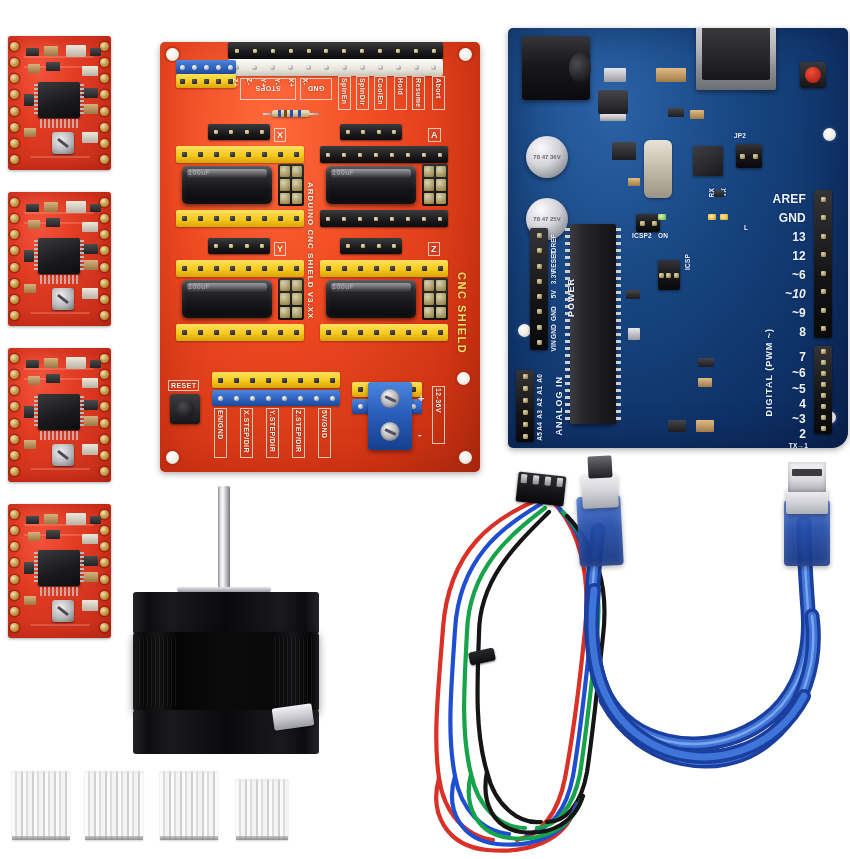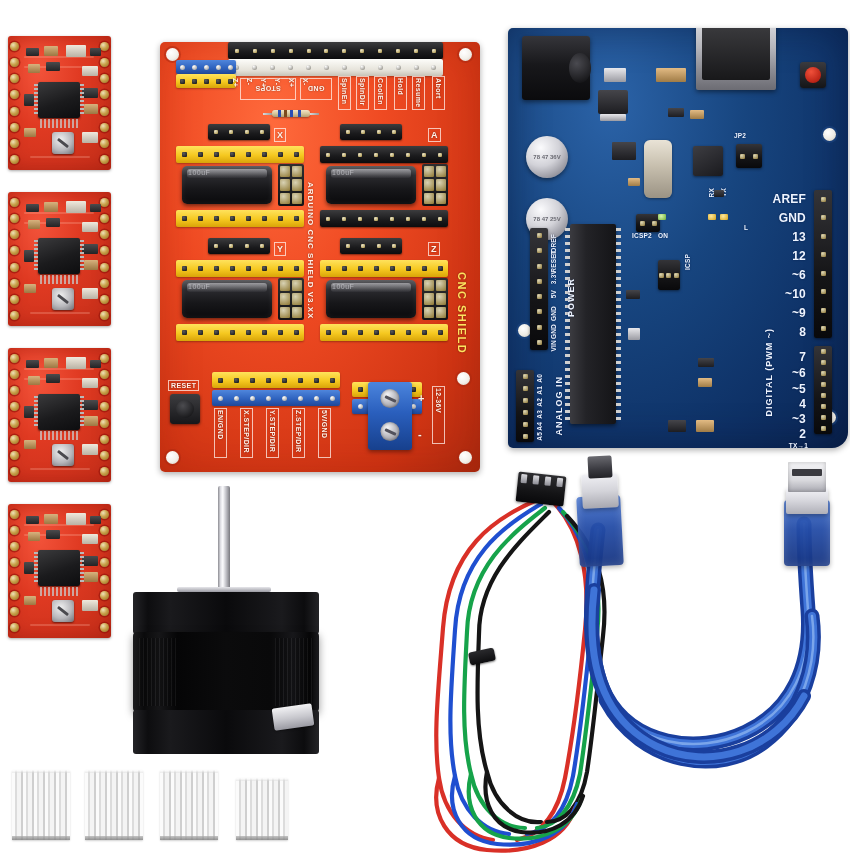--- a/index.html
+++ b/index.html
@@ -948,21 +948,21 @@
         <i class="hp"></i>
         <i class="hp"></i>
         <i class="hp"></i>
     </div>
 
     <div class="uno-silk" style="right:42px; top:164px;">AREF</div>
     <div class="uno-silk" style="right:42px; top:183px;">GND</div>
     <div class="uno-silk" style="right:42px; top:202px;">13</div>
     <div class="uno-silk" style="right:42px; top:221px;">12</div>
     <div class="uno-silk" style="right:42px; top:240px;">~6</div>
-    <div class="uno-silk" style="right:42px; top:259px;">~10</div>
+    <div class="uno-silk" style="right:42px; top:259px;font-style:italic;">~10</div>
     <div class="uno-silk" style="right:42px; top:278px;">~9</div>
     <div class="uno-silk" style="right:42px; top:297px;">8</div>
 
     <div class="uno-silk" style="right:42px; top:322px;">7</div>
     <div class="uno-silk" style="right:42px; top:338px;">~6</div>
     <div class="uno-silk" style="right:42px; top:354px;">~5</div>
     <div class="uno-silk" style="right:42px; top:369px;">4</div>
     <div class="uno-silk" style="right:42px; top:384px;">~3</div>
     <div class="uno-silk" style="right:42px; top:399px;">2</div>
     <div class="uno-silk sm" style="right:40px; top:414px;">TX→1</div>

